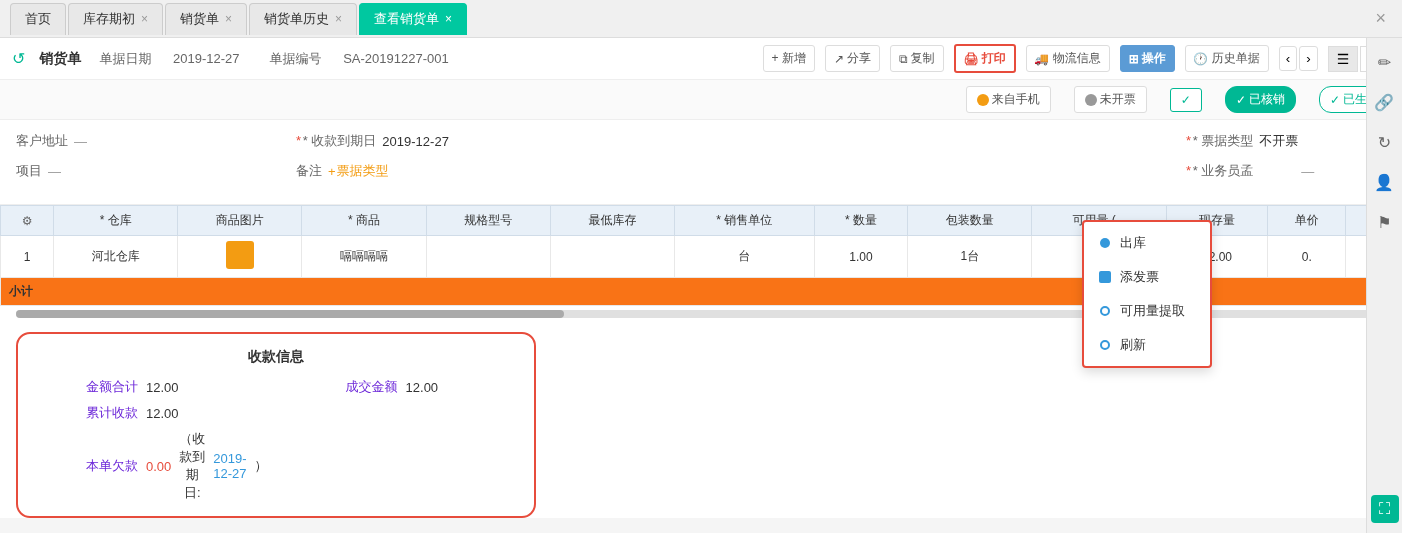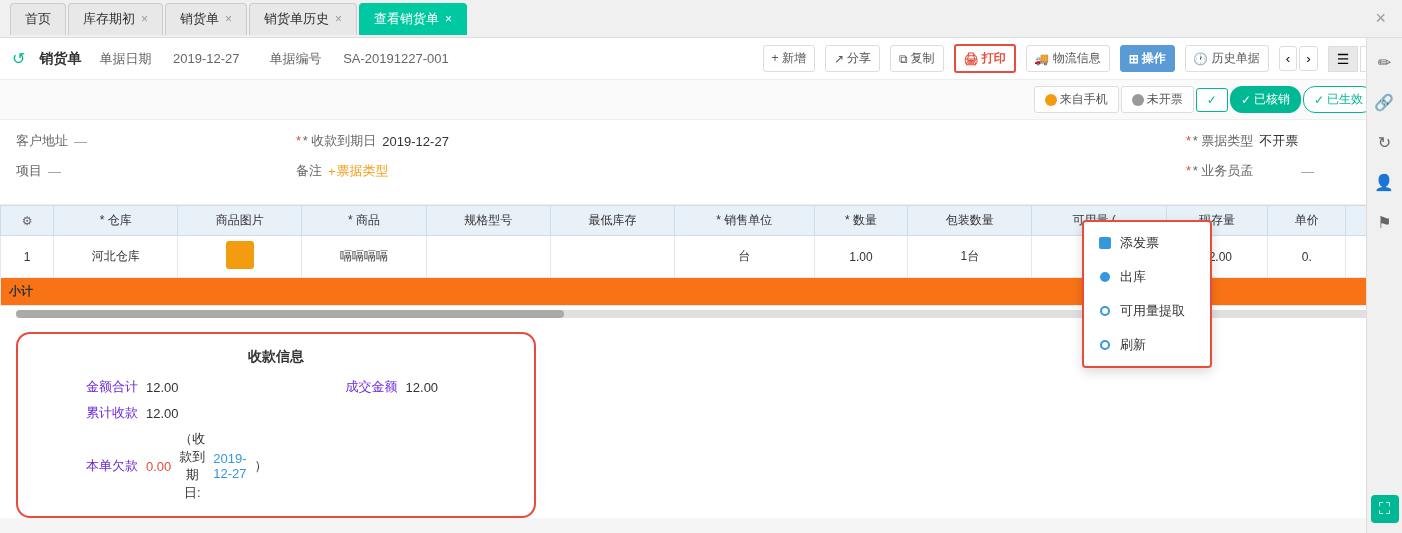--- a/index.html
+++ b/index.html
@@ -41,22 +41,22 @@
     .btn-print { border: 2px solid #e74c3c; color: #e74c3c; font-weight: bold; }
     .btn-operate { background: #5b9bd5; color: #fff; border-color: #5b9bd5; font-weight: bold; }
     .nav-arrows { display: flex; gap: 2px; }
     .nav-arrow { padding: 4px 6px; border: 1px solid #ddd; background: #fff; cursor: pointer; border-radius: 3px; }
     .view-toggle { display: flex; gap: 2px; }
     .view-btn { padding: 4px 8px; border: 1px solid #ddd; background: #fff; cursor: pointer; font-size: 14px; }
     .view-btn.active { background: #e8e8e8; }
 
     
     .action-bar {
-      display: flex; align-items: center; padding: 6px 28px; background: #fafafa;
-      border-bottom: 1px solid #eee; gap: 2px; justify-content: flex-end;
+      display: flex; align-items: center; padding: 6px 12px; background: #fafafa;
+      border-bottom: 1px solid #eee; gap: 23px; justify-content: flex-end;
     }
     .action-btn {
       display: flex; align-items: center; gap: 3px; padding: 4px 10px;
       border: 1px solid #ddd; border-radius: 3px; background: #fff;
       cursor: pointer; font-size: 12px; color: #555;
     }
     .action-btn.status-green { background: #00b894; color: #fff; border-color: #00b894; border-radius: 12px; }
     .action-btn.status-outline-green { color: #00b894; border-color: #00b894; border-radius: 12px; }
     .icon-circle { width: 12px; height: 12px; border-radius: 50%; display: inline-block; }
     .ic-orange { background: #f39c12; }
@@ -222,29 +222,29 @@
     <button class="action-btn status-outline-green">
       <span>✓</span>
       <span>已生效</span>
     </button>
   </div>
 
   <div style="position:relative;">
     <div class="dropdown-menu">
       <div class="dropdown-item">
         <div class="di-icon">
+          <div class="di-dot-blue"></div>
+        </div>
+        <span>出库</span>
+      </div>
+      <div class="dropdown-item">
+        <div class="di-icon">
           <div class="di-square"></div>
         </div>
         <span>添发票</span>
-      </div>
-      <div class="dropdown-item">
-        <div class="di-icon">
-          <div class="di-dot-blue"></div>
-        </div>
-        <span>出库</span>
       </div>
       <div class="dropdown-item">
         <div class="di-icon">
           <div class="di-dot-outline"></div>
         </div>
         <span>可用量提取</span>
       </div>
       <div class="dropdown-item">
         <div class="di-icon">
           <div class="di-dot-outline"></div>

